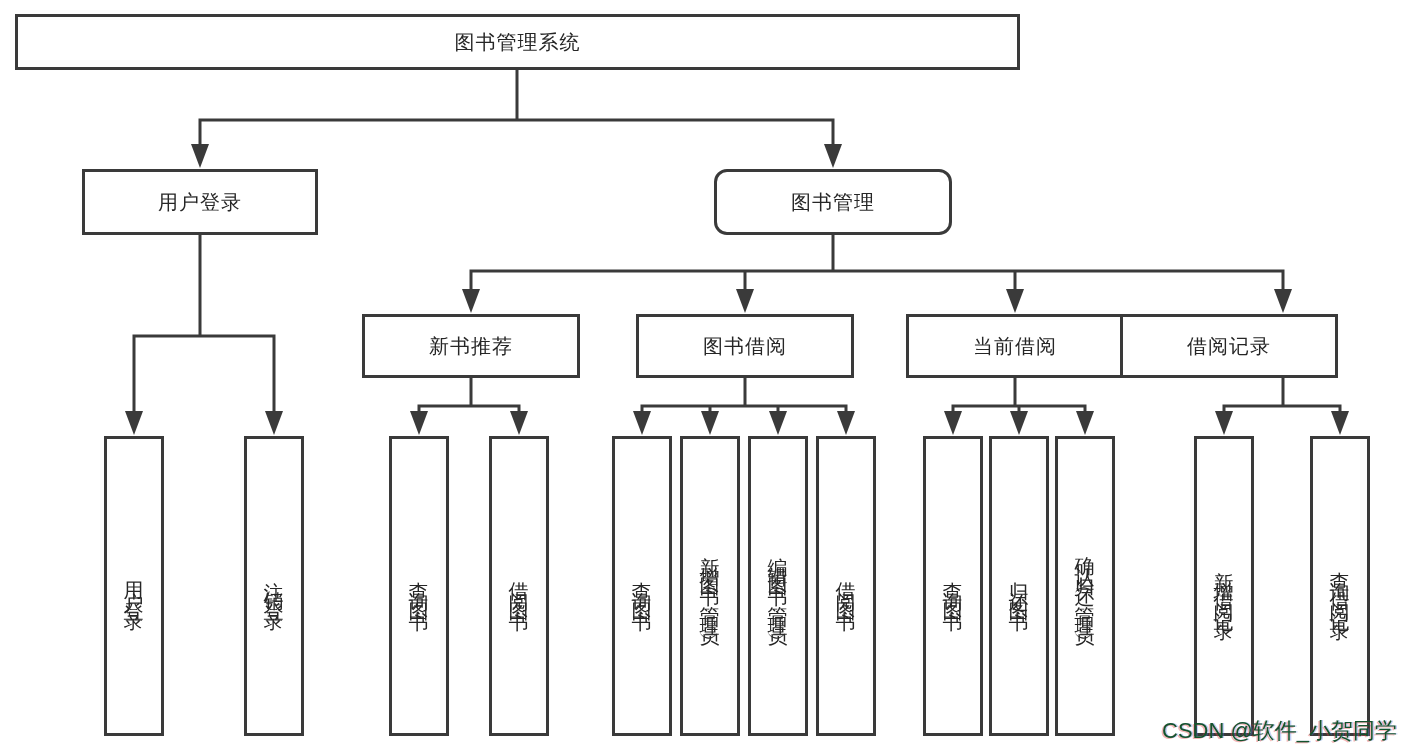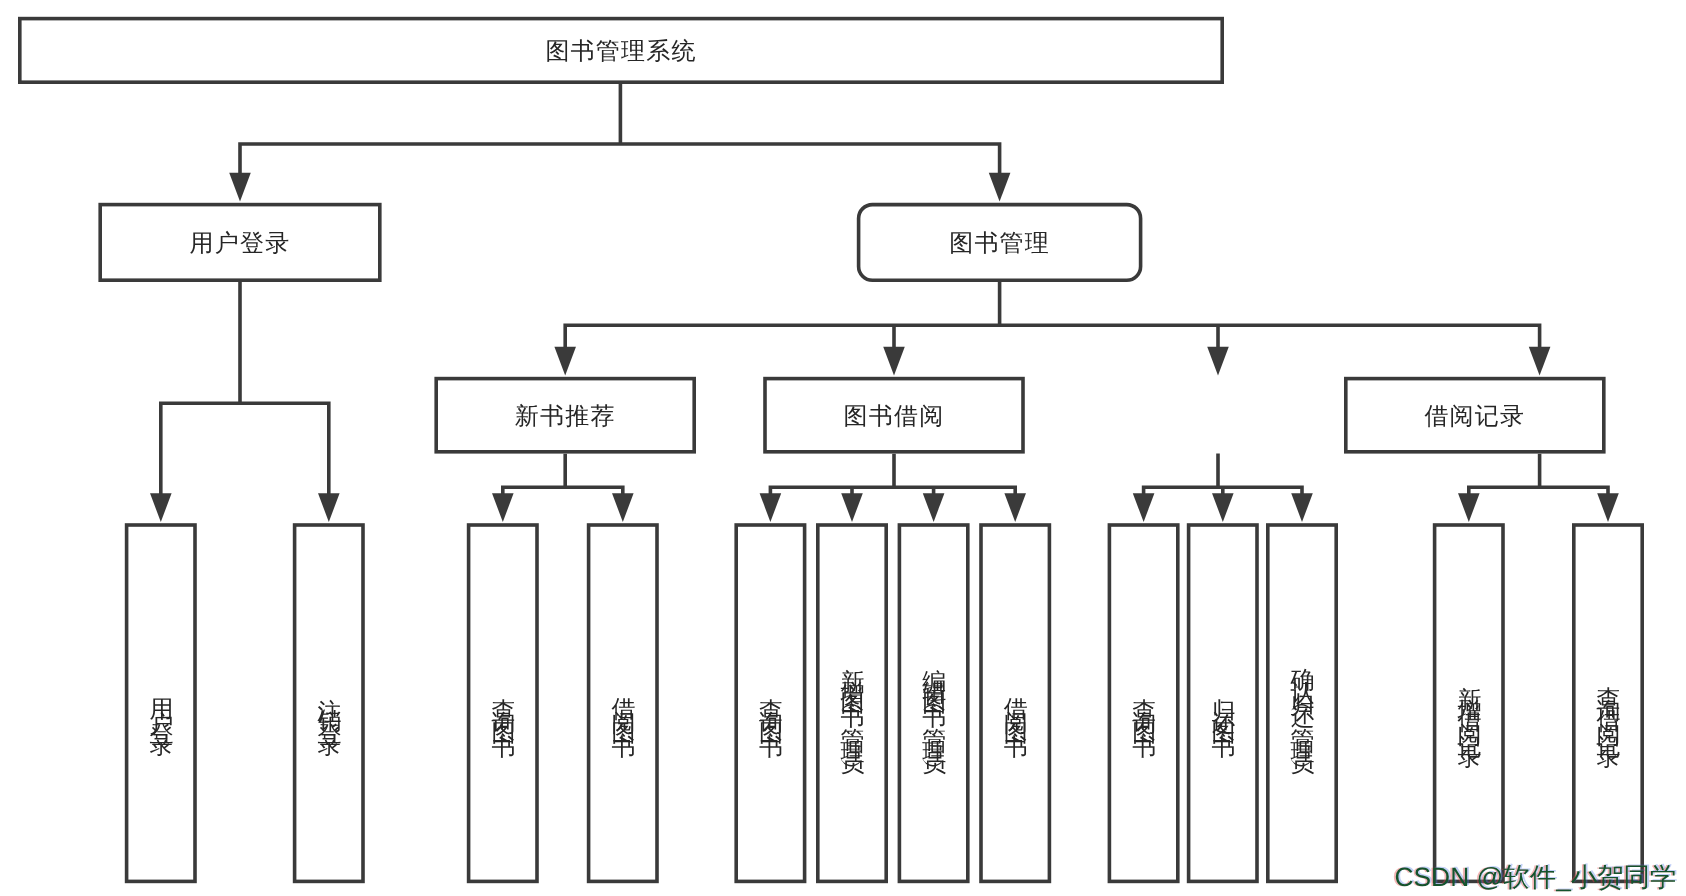--- a/index.html
+++ b/index.html
@@ -86,20 +86,23 @@
   <div class="bx" style="left:714px;top:169px;width:238px;height:66px;border-radius:13px;">
     <span>图书管理</span>
   </div>
 
   <div class="bx lvl3" style="left:636px;">
     <span>图书借阅</span>
   </div>
   <div class="bx lvl3" style="left:362px;">
     <span>新书推荐</span>
   </div>
+  <div class="bx lvl3" style="left:906px;">
+    <span>当前借阅</span>
+  </div>
   <div class="bx lvl3" style="left:1120px;">
     <span>借阅记录</span>
   </div>
 
   <div class="bx leaf" style="left:104px;">
     <span class="vtxt">用户登录</span>
   </div>
   <div class="bx leaf" style="left:244px;">
     <span class="vtxt">注销登录</span>
   </div>

